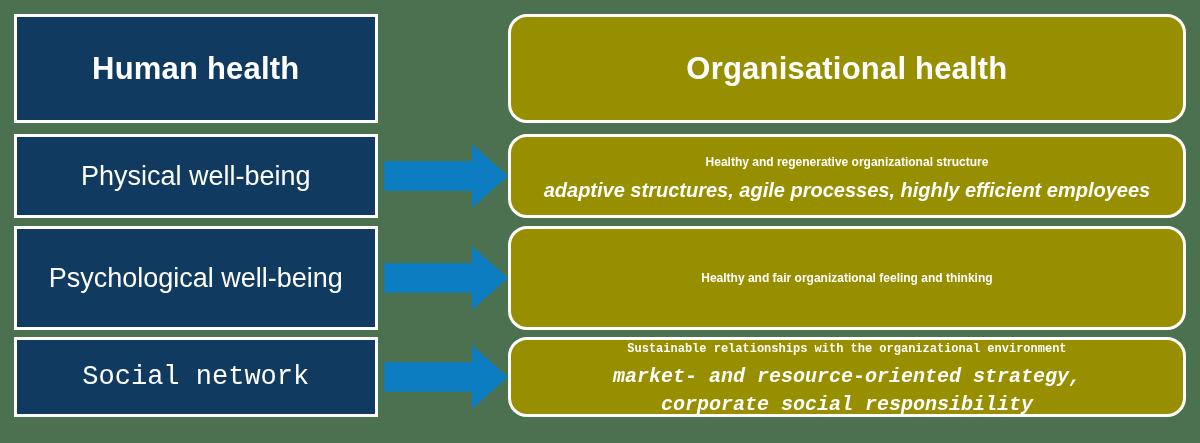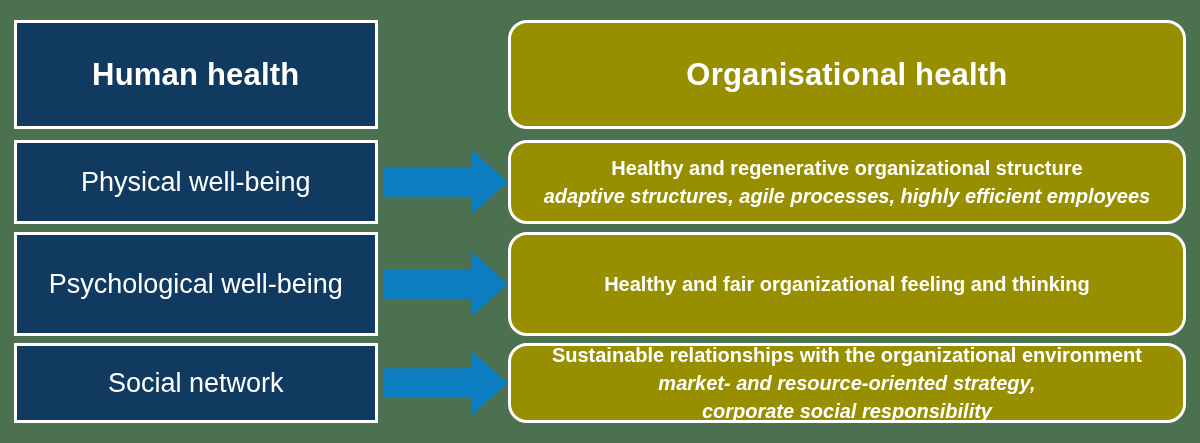--- a/index.html
+++ b/index.html
@@ -14,32 +14,31 @@
   body{
     font-family:"Liberation Sans","DejaVu Sans",sans-serif;
     background:var(--green);
   }
   .canvas{
     position:relative;
     width:1200px;height:443px;
     background:var(--green);
     display:flex;
     padding:14px;
-    align-items:center;
   }
   .col{display:flex;flex-direction:column;}
   .col-left{width:371px;}
   .col-middle{width:133px;}
   .col-right{width:692px;}
 
   
   .r1{height:109px;margin-bottom:11px;}
   .r2{height:84px;margin-bottom:8px;}
   .r3{height:104px;margin-bottom:7px;}
-  .r4{height:80px;margin-bottom:0;}
+  .r4{height:80px;margin-bottom:0;font-family:Liberation Mono, monospace;}
 
   .box{
     border:3px solid var(--text-white);
     display:flex;
     flex-direction:column;
     align-items:center;
     justify-content:center;
     text-align:center;
     color:var(--text-white);
     width:100%;
@@ -50,21 +49,21 @@
   .header-label{
     font-size:31px;
     font-weight:700;
     letter-spacing:0.2px;
   }
   .left-label{
     font-size:27px;
     font-weight:400;
   }
   .right-title{
-    font-size:20px;
+    font-size:12px;
     font-weight:700;
     line-height:28px;
   }
   .right-subtitle{
     font-size:20px;
     font-style:italic;
     font-weight:600;
     line-height:28px;
   }
   .right-subtitle span{display:block;}

